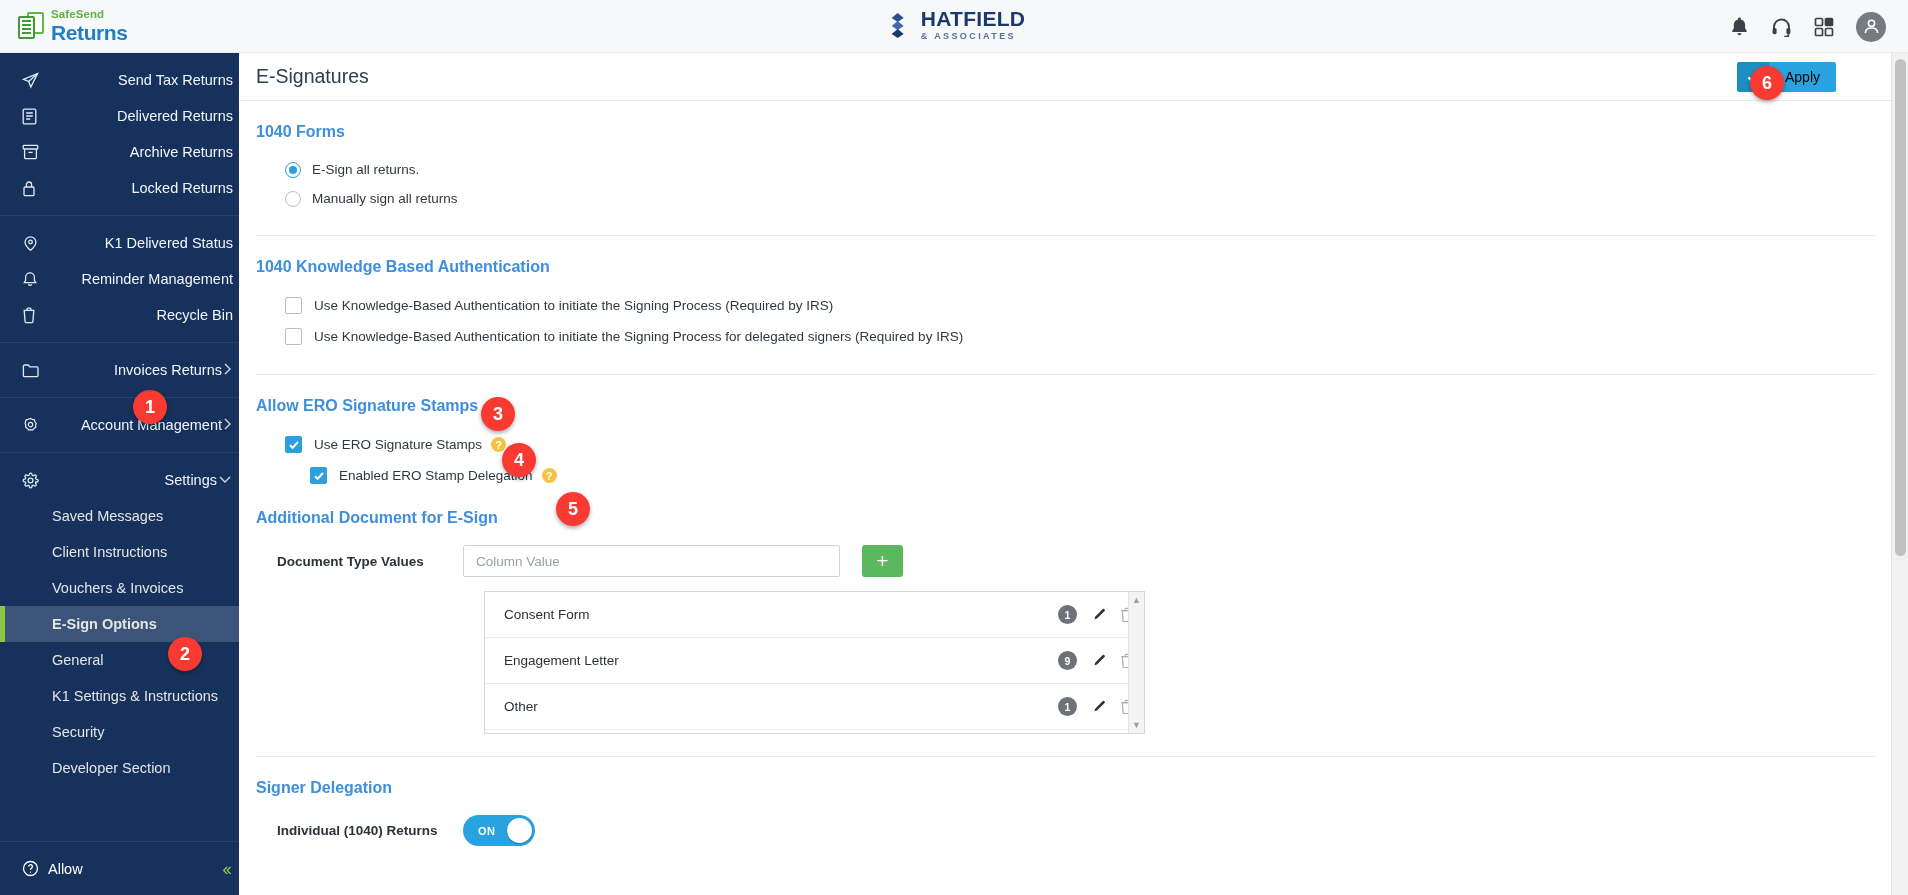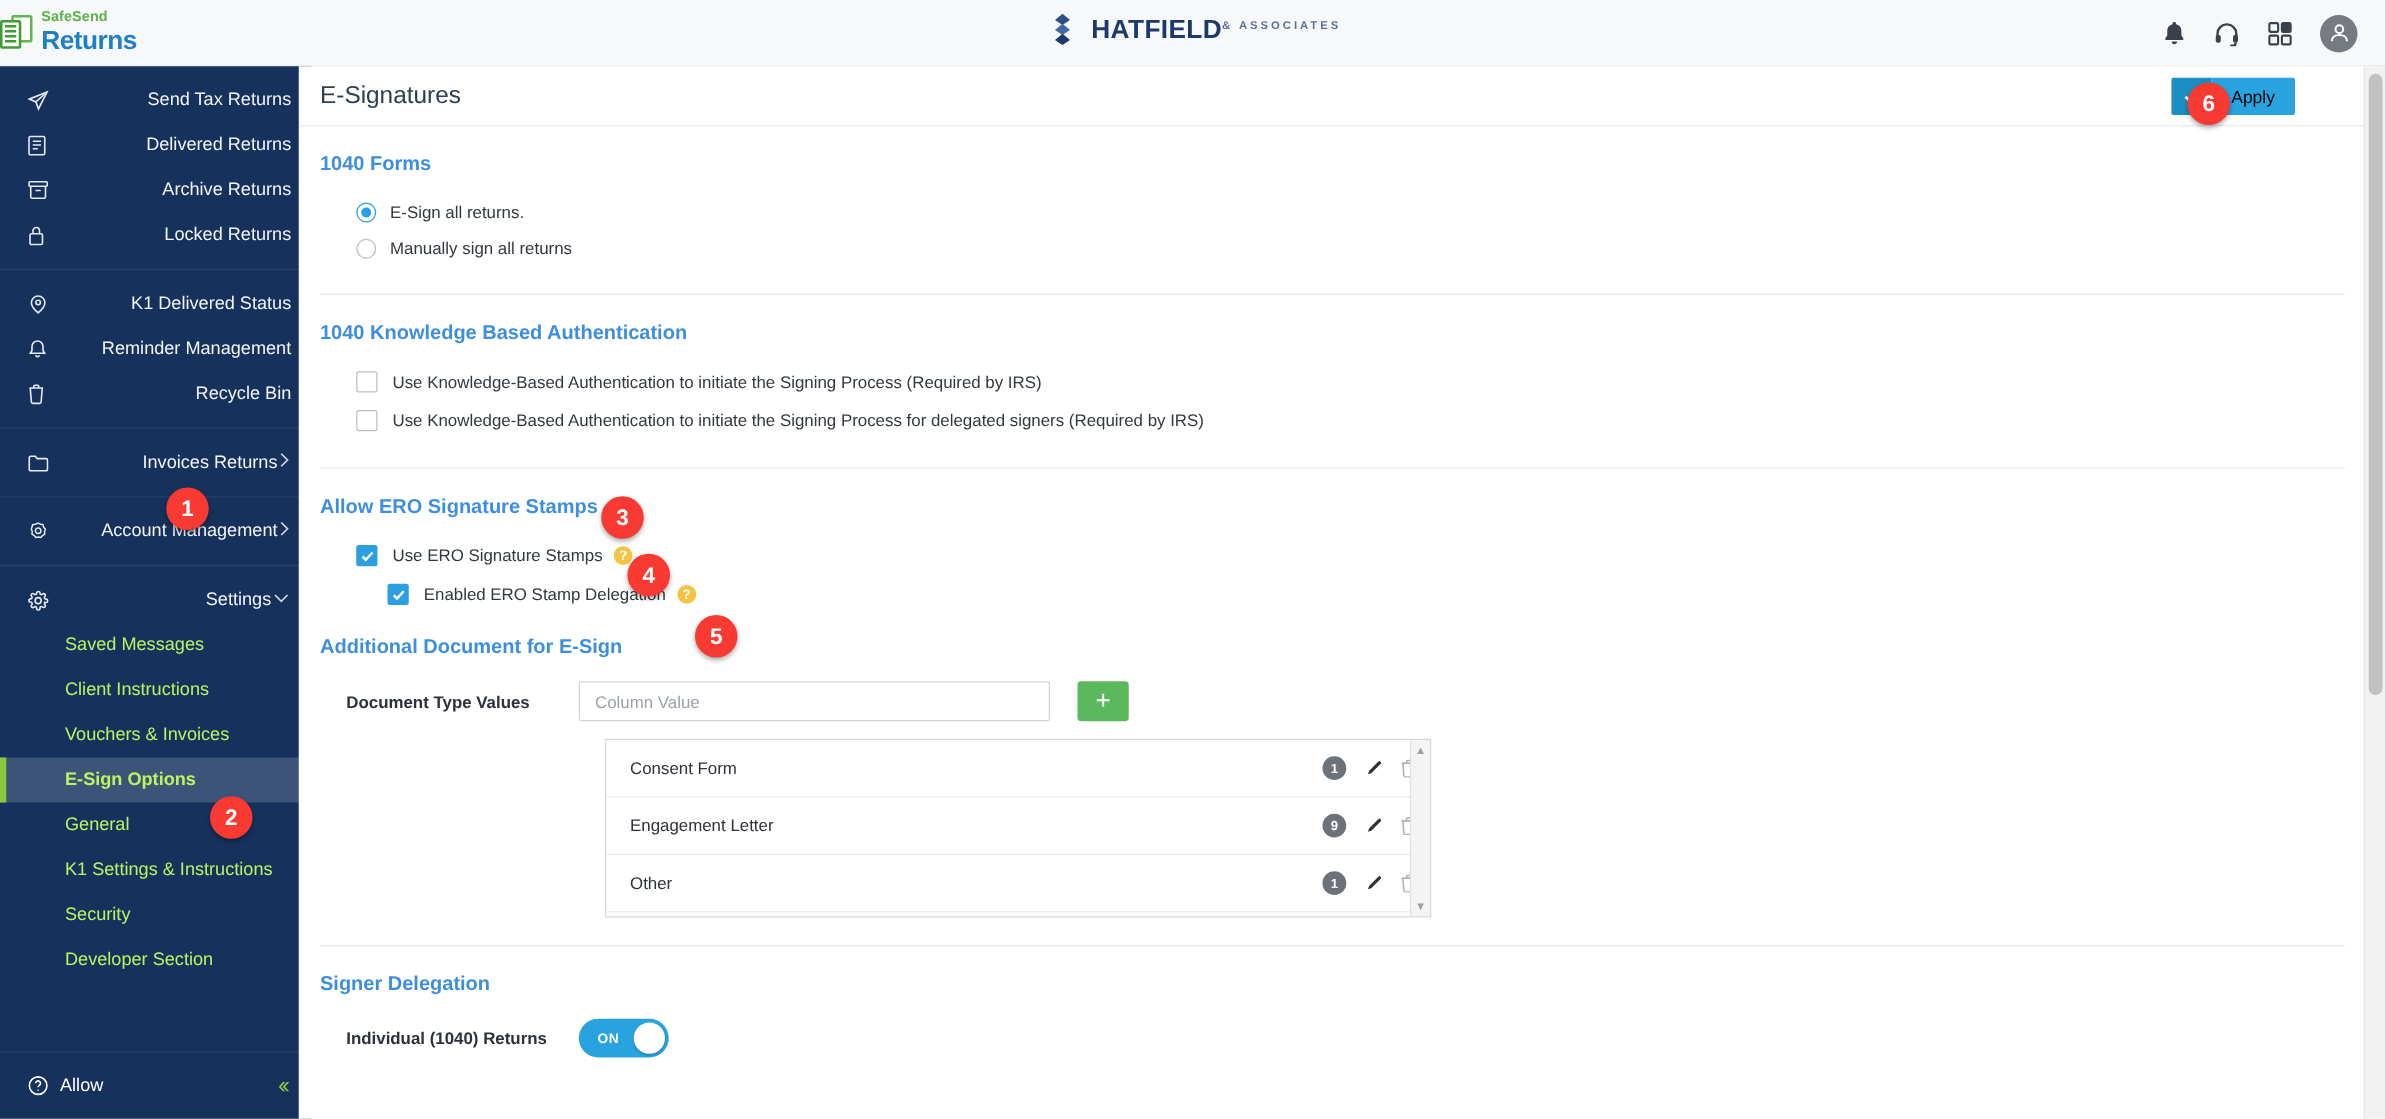--- a/index.html
+++ b/index.html
@@ -10,21 +10,21 @@
     overflow: hidden;
   }
 
   
   .topbar {
     position: absolute; top: 0; left: 0; width: 1908px; height: 53px;
     background: #f7f8fa;
     border-bottom: 1px solid #e9ecef;
     display: flex; align-items: center;
   }
-  .logo-wrap { width: 249px; display: flex; align-items: center; gap: 7px; }
+  .logo-wrap { width: 249px; display: flex; align-items: center; padding-left: 18px; gap: 7px; }
   .logo-doc { width: 26px; height: 30px; position: relative; flex: none; }
   .logo-doc .d1 {
     position: absolute; right: 0; top: 1px; width: 17px; height: 22px;
     border: 2px solid #62b54a; border-radius: 2px; background:#fff;
   }
   .logo-doc .d2 {
     position: absolute; left: 0; top: 5px; width: 17px; height: 23px;
     border: 2px solid #3f9c35; border-radius: 2px; background: #fff;
   }
   .logo-doc .d2 i {
@@ -33,21 +33,21 @@
   }
   .logo-text { line-height: 1; }
   .logo-top { font-size: 11.5px; color: #5cb247; font-weight: 700; letter-spacing: .1px; }
   .logo-bottom { font-size: 21px; color: #1f7fc4; font-weight: 700; letter-spacing: -.4px; margin-top: 1px;}
 
   .brand-center {
     position: absolute; left: 50%; top: 8px; transform: translateX(-50%);
     display: flex; align-items: center; gap: 8px;
   }
   .brand-mark { width: 30px; height: 30px; position: relative; flex: none; }
-  .brand-name { display:flex; flex-direction: row; line-height: 1; }
+  .brand-name { display:flex; flex-direction: column; line-height: 1; }
   .brand-name .b1 { font-size: 21px; font-weight: 800; color:#1b3a6b; letter-spacing: .3px; }
   .brand-name .b2 { font-size: 9px; font-weight: 600; color:#5a7197; letter-spacing: 2.4px; margin-top: 3px; }
 
   .top-icons {
     position: absolute; right: 22px; top: 0; height: 53px;
     display: flex; align-items: center; gap: 22px;
   }
   .top-icons .ti { color: #3b4149; display: flex; align-items: center; cursor: pointer; }
   .avatar {
     width: 30px; height: 30px; border-radius: 50%; background: #767b82;
@@ -63,21 +63,21 @@
   .nav-group.last { border-bottom: none; }
   .nav-item {
     display: flex; align-items: center; height: 36px; padding: 0 16px 0 22px;
     font-size: 14.5px; color: #f2f5f9; cursor: pointer; position: relative;
   }
   .nav-item .ic { width: 26px; flex: none; display: flex; align-items: center; color: #e3e9f2; }
   .nav-item .lbl { flex: 1; white-space: nowrap; text-align: right; }
   .nav-item .chev { opacity: .85; }
   .nav-sub {
     display: flex; align-items: center; height: 36px; padding-left: 52px;
-    font-size: 14.5px; color: #bef264; cursor: pointer; position: relative;
+    font-size: 14.5px; color: #e5e5e5; cursor: pointer; position: relative;
   }
   .nav-sub.active { background: #3c5478; font-weight: 700; }
   .nav-sub.active::before {
     content: ""; position: absolute; left: 0; top: 0; bottom: 0; width: 5px; background: #8cc63f;
   }
   .sidebar-bottom {
     position: absolute; bottom: 0; left: 0; right: 0; height: 54px;
     border-top: 1px solid #26416b; display: flex; align-items: center;
     padding: 0 20px 0 22px; font-size: 14.5px;
   }

